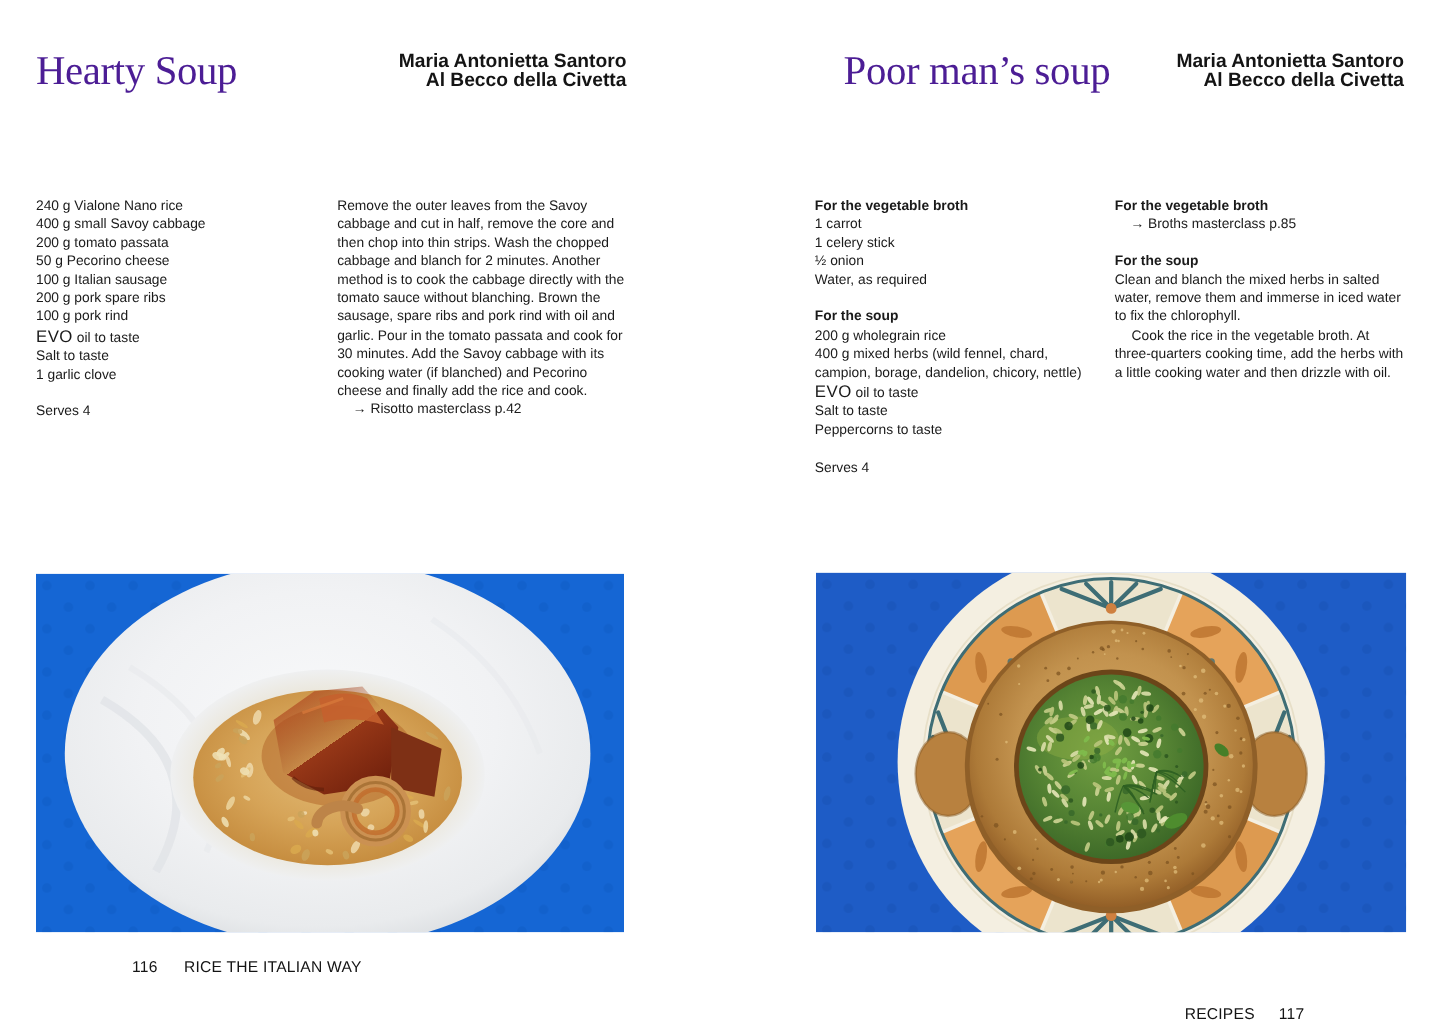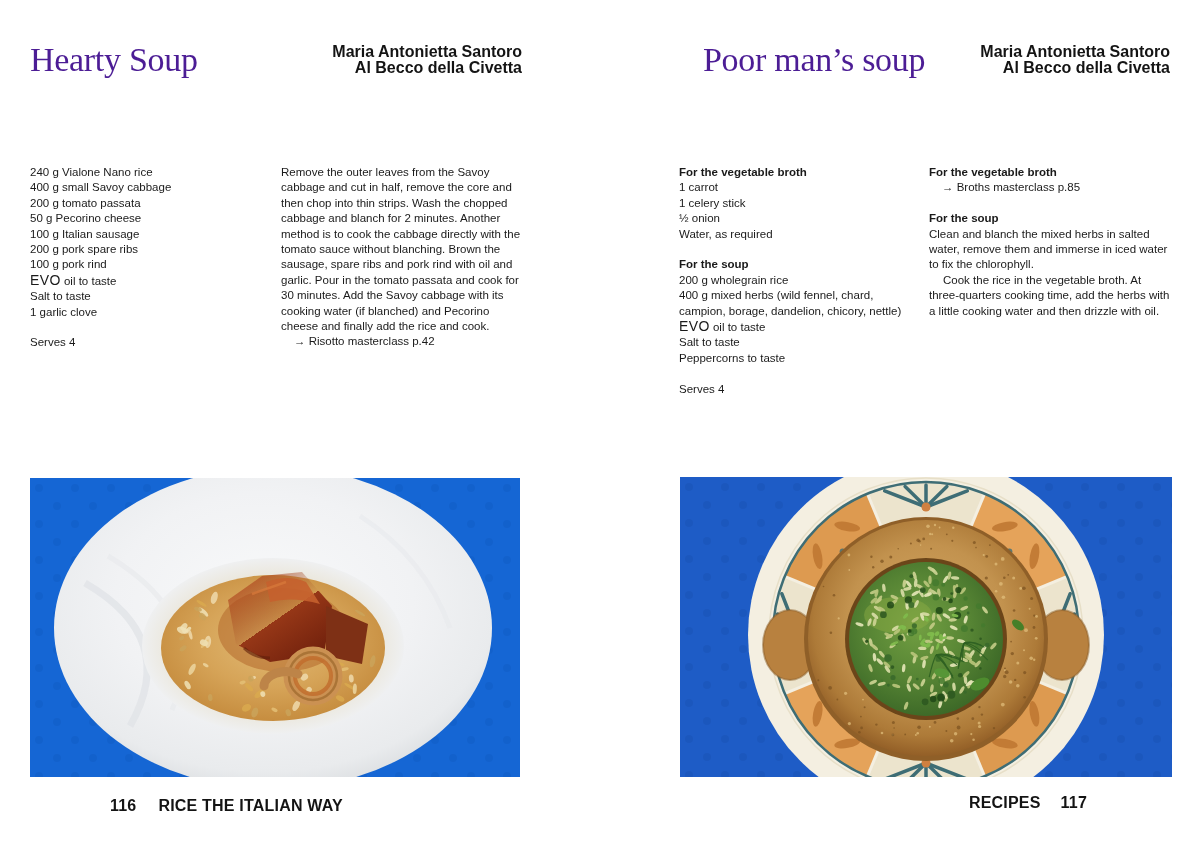--- a/index.html
+++ b/index.html
@@ -17,21 +17,21 @@
   .byline{
     font-size:16px;line-height:15.5px;font-weight:bold;text-align:right;color:#141414;
   }
   .col{font-size:11.5px;line-height:15.4px;color:#1a1a1a;}
   .col p{margin:0;}
   .bold{font-weight:bold;}
   .gap-top{margin-top:15.4px;}
   .link-line{padding-left:13px;}
   .indent-first{text-indent:14px;}
   .sc{font-size:14px;letter-spacing:0.4px;}
-  .footer{font-size:16px;line-height:13px;font-weight:bold;letter-spacing:0.2px;color:#141414;white-space:nowrap;}
+  .footer{font-size:13px;line-height:13px;font-weight:normal;letter-spacing:0.2px;color:#141414;white-space:nowrap;}
   .photo{overflow:hidden;}
   .photo svg{display:block;}
 </style>
 </head>
 <body>
 
 <h1 class="abs title" style="left:30px;top:40px;">Hearty Soup</h1>
 
 <div class="abs byline" style="left:292px;top:44px;width:230px;">
   <div>Maria Antonietta Santoro</div>
@@ -605,15 +605,15 @@
           <path d="M 256,178 q 5.0,1.3 10.0,10.6" stroke="#2f6022" stroke-width="1.2" fill="none" opacity="0.9"></path>
           <path d="M 256,178 q 14.2,-0.5 28.4,7.0" stroke="#2f6022" stroke-width="1.2" fill="none" opacity="0.9"></path>
           <ellipse cx="300" cy="207" rx="10" ry="5.5" fill="#4e8c2e" transform="rotate(-25 300 207)"></ellipse>
           <ellipse cx="262" cy="196" rx="8" ry="4.5" fill="#579637" transform="rotate(15 262 196)"></ellipse>
           <ellipse cx="338" cy="148" rx="7" ry="4" fill="#467f28" transform="rotate(40 338 148)"></ellipse>
         </g>
     </g>
   </svg>
 </div>
 
-<div class="abs footer" style="right:113px;top:796px;text-align:right;">
+<div class="abs footer" style="right:113px;top:838px;text-align:right;">
   <span>RECIPES</span><span style="margin-left:20px;">117</span>
 </div>
 
 </body></html>

